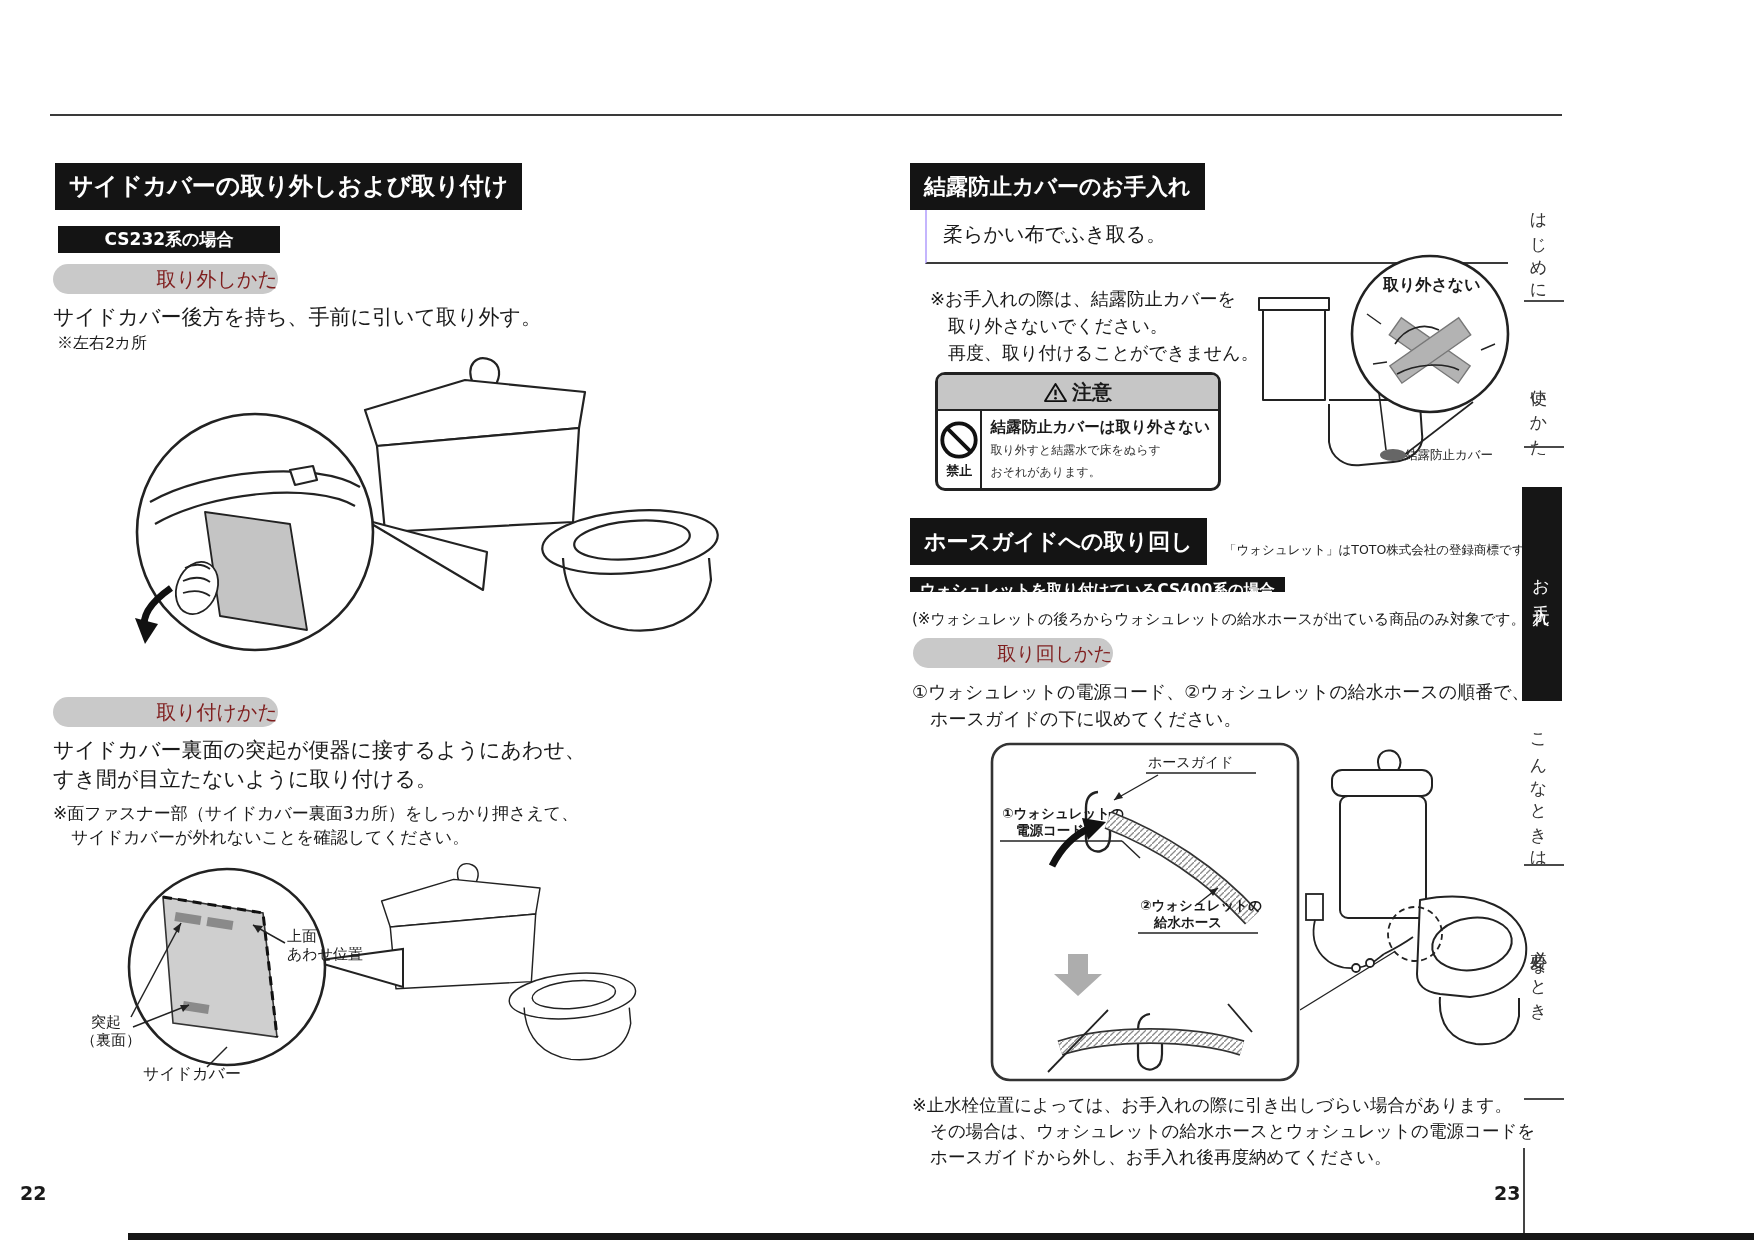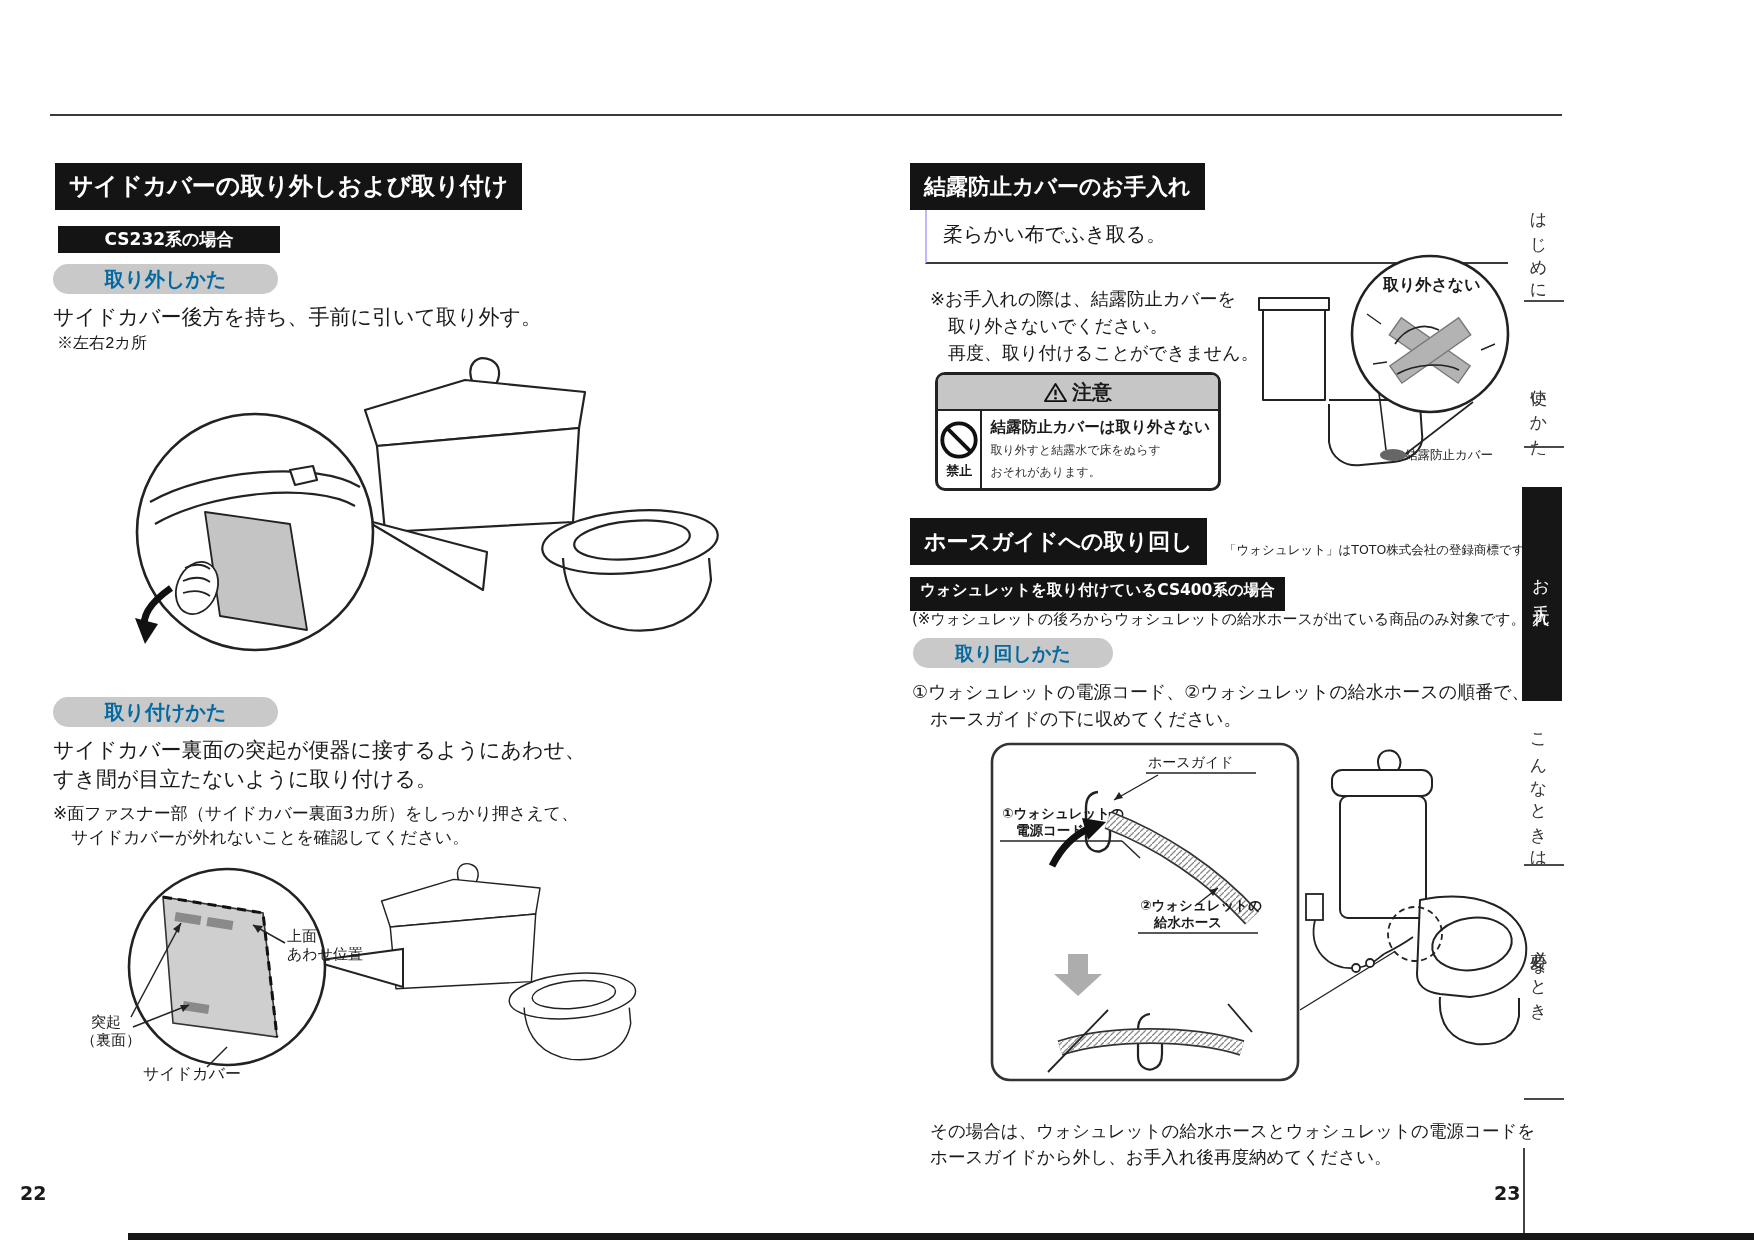--- a/index.html
+++ b/index.html
@@ -7,23 +7,23 @@
         font-family:"DejaVu Sans","Liberation Sans",sans-serif;color:#1a1a1a;}
   .abs{position:absolute;}
   .hline{height:0;border-top:2px solid #3a3a3a;}
   .titlebar{display:inline-block;background:#141414;color:#fff;font-weight:bold;
             line-height:47px;height:47px;padding:0 14px;white-space:nowrap;}
   .t-big{font-size:24px;}
   .t-mid{font-size:22px;}
   .modeltag{display:inline-block;background:#141414;color:#fff;font-weight:bold;
             white-space:nowrap;}
   .tag1{font-size:17px;line-height:27px;height:27px;width:222px;text-align:center;}
-  .tag2{font-size:15.5px;line-height:26px;height:34px;padding:0 10px;}
-  .pill{background:#c9c9c9;border-radius:16px;text-align:center;font-weight:bold;
-        color:#0369a1;}
+  .tag2{font-size:15.5px;line-height:26px;height:15px;padding:0 10px;}
+  .pill{background:#c9c9c9;border-radius:16px;text-align:right;font-weight:normal;
+        color:#7f1d1d;}
   .body-txt{font-size:21px;line-height:29px;white-space:nowrap;}
   .note-txt{font-size:17px;line-height:24px;white-space:nowrap;}
   .small-note{font-size:16px;white-space:nowrap;font-family:Liberation Mono, monospace;}
   .indent{padding-left:18px;}
   .lead-bracket{border-left:2px solid #c4b5fd;border-bottom:2px solid #3a3a3a;}
   .lead-txt{font-size:20px;padding:11px 0 0 16px;white-space:nowrap;}
   .caution{border:3px solid #222;border-radius:10px;background:#fff;}
   .caution-head{background:#c6c6c6;border-radius:6px 6px 0 0;height:34px;display:flex;
                 align-items:center;justify-content:center;gap:5px;font-size:20px;
                 font-weight:bold;border-bottom:2px solid #222;}
@@ -254,20 +254,21 @@
     <g fill="none" stroke="#222" stroke-width="1.8">
       <rect x="6" y="146" width="17" height="26" fill="#fff"></rect>
       <path d="M15,172 C8,202 28,222 56,220 C72,218 78,210 84,206"></path>
       <circle cx="56" cy="220" r="4" fill="#fff"></circle>
       <circle cx="70" cy="215" r="4" fill="#fff"></circle>
       <path d="M84,206 C96,200 106,194 113,189"></path>
     </g>
     <circle cx="115" cy="186" r="27" fill="none" stroke="#222" stroke-width="1.8" stroke-dasharray="6,4"></circle>
   </svg>
 
+  <div class="abs note-txt" style="left:912px;top:1092px;font-size:17.5px;line-height:26px;">※止水栓位置によっては、お手入れの際に引き出しづらい場合があります。</div>
   <div class="abs note-txt indent" style="left:912px;top:1118px;font-size:17.5px;line-height:26px;">その場合は、ウォシュレットの給水ホースとウォシュレットの電源コードを</div>
   <div class="abs note-txt indent" style="left:912px;top:1144px;font-size:17.5px;line-height:26px;">ホースガイドから外し、お手入れ後再度納めてください。</div>
 
   <div class="abs pagenum" style="left:1494px;top:1182px;">23</div>
 
   <div class="abs vtab" style="left:1528px;top:190px;height:116px;">はじめに</div>
   <div class="abs side-rule" style="left:1524px;top:300px;"></div>
   <div class="abs vtab" style="left:1528px;top:356px;height:116px;">使いかた</div>
   <div class="abs side-rule" style="left:1524px;top:446px;"></div>
   <div class="abs vtab-active" style="position:absolute;left:1522px;top:487px;width:40px;height:214px;">

